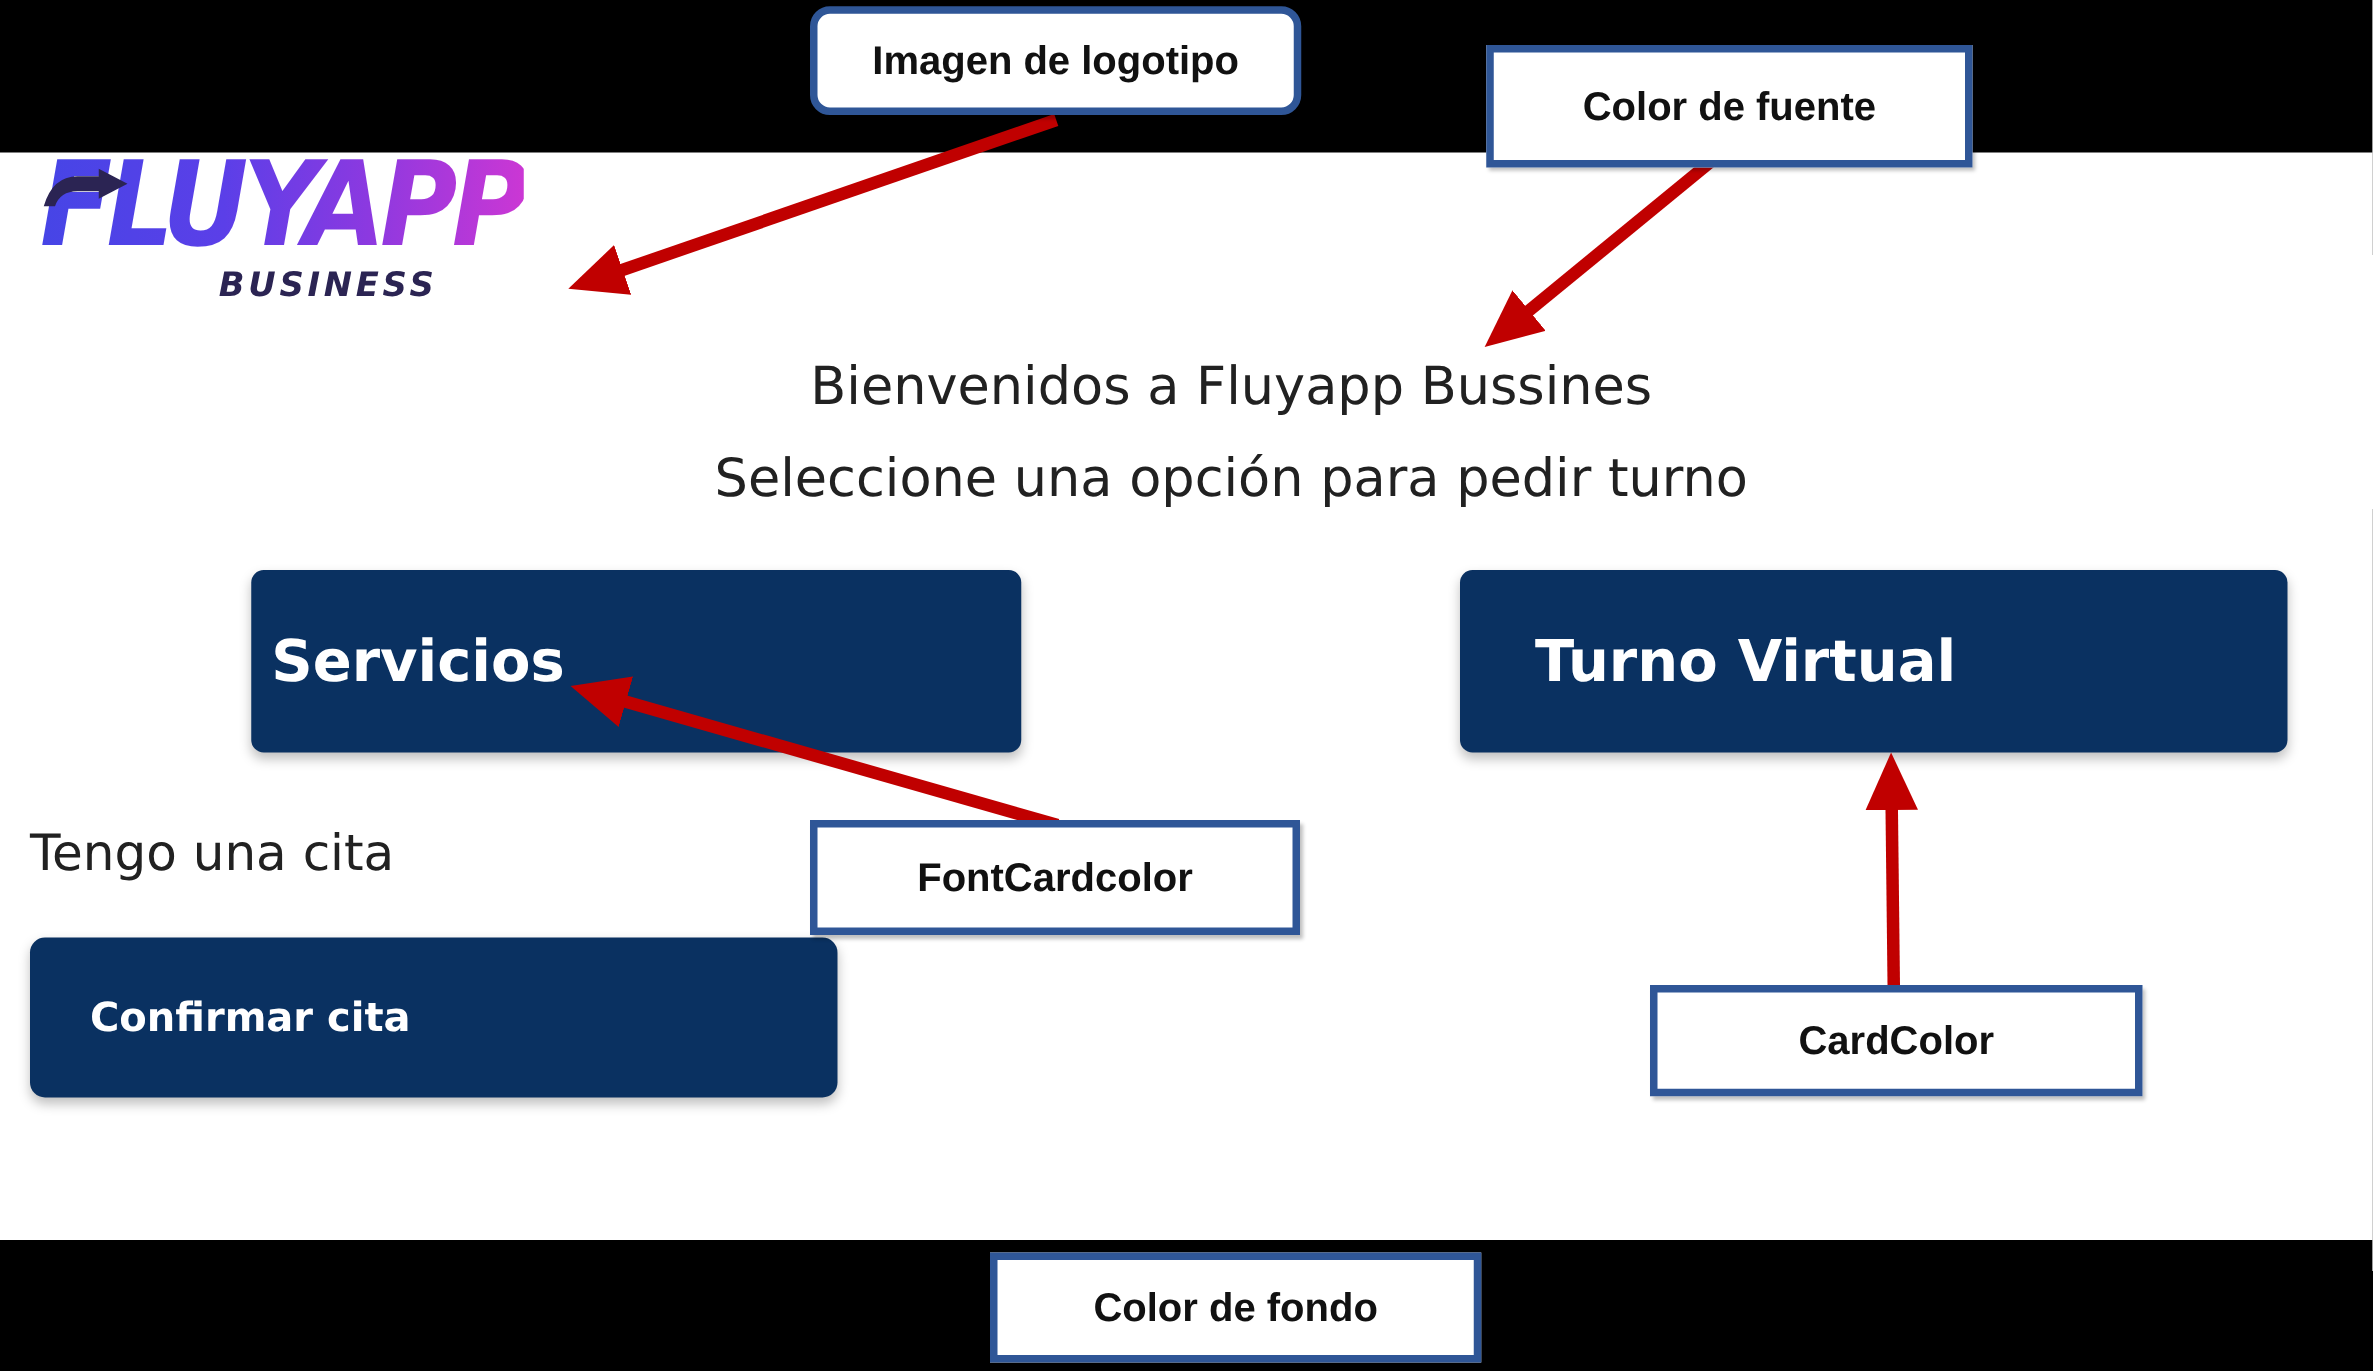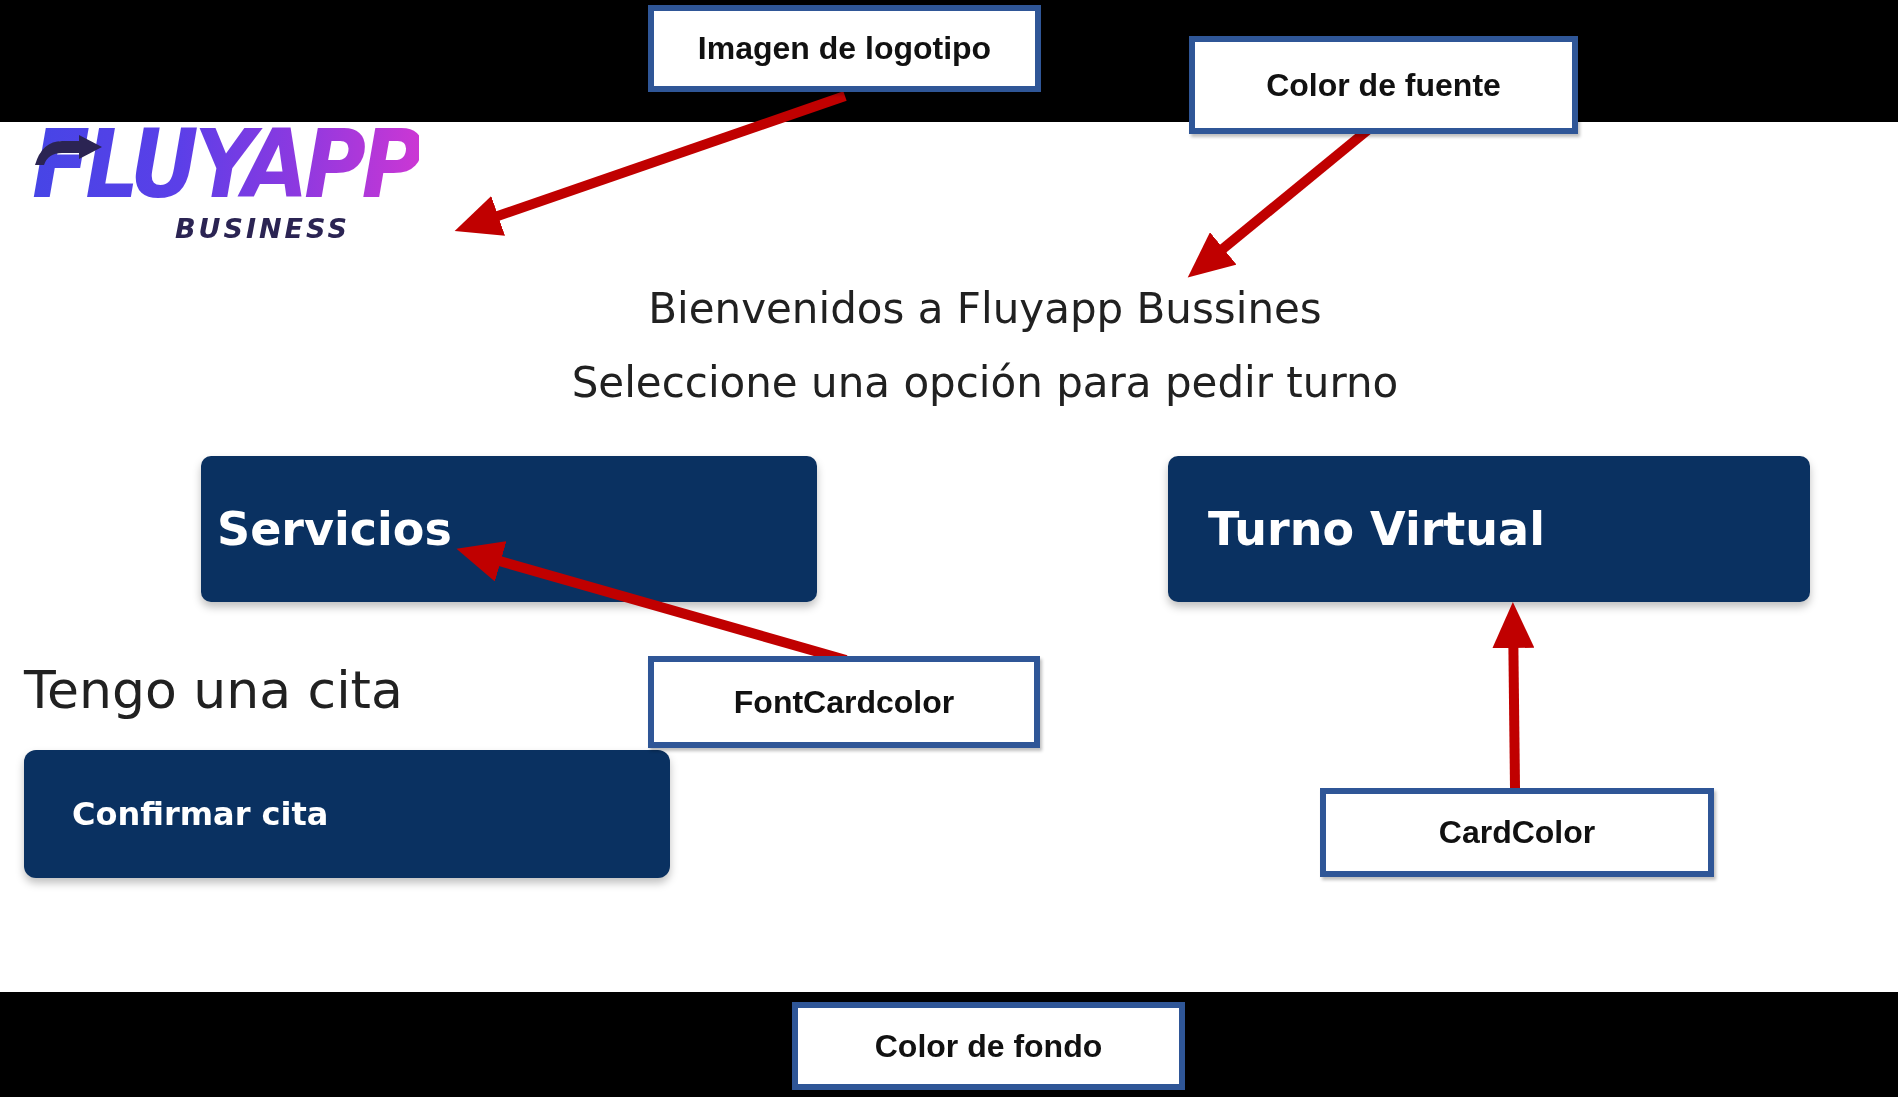--- a/index.html
+++ b/index.html
@@ -51,44 +51,44 @@
   #welcome-title{top:284px;font-size:42px;font-weight:500;}
   #welcome-subtitle{top:358px;font-size:42px;font-weight:500;}
 
   .app-card{
     position:absolute;height:146px;border-radius:10px;
     background:var(--card);box-shadow:0 5px 9px rgba(0,0,0,.25);
     display:flex;align-items:center;z-index:2;cursor:pointer;
     color:var(--card-font);font-weight:bold;font-size:46px;white-space:nowrap;
   }
   #card-servicios{left:201px;top:456px;width:600px;padding-left:16px;}
-  #card-turno{left:1168px;top:456px;width:602px;padding-left:40px;}
+  #card-turno{left:1168px;top:456px;width:602px;padding-left:60px;}
 
   #appointment-prompt{
-    position:absolute;left:24px;top:660px;font-size:52px;font-weight:500;
+    position:absolute;left:24px;top:660px;font-size:40px;font-weight:500;
     color:var(--font);z-index:2;white-space:nowrap;
   }
   #confirm-card{
     position:absolute;left:24px;top:750px;width:598px;height:128px;
     border-radius:12px;background:var(--card);box-shadow:0 5px 9px rgba(0,0,0,.25);
     display:flex;align-items:center;padding-left:48px;z-index:2;cursor:pointer;
     color:var(--card-font);font-weight:bold;font-size:32px;white-space:nowrap;
   }
 
   
   #arrow-layer{position:absolute;left:0;top:0;width:1898px;height:1097px;z-index:5;pointer-events:none;}
   .callout{
     position:absolute;background:var(--callout-bg);
     border:6px solid var(--callout-border);box-sizing:border-box;
     display:flex;align-items:center;justify-content:center;
     font-family:"Liberation Sans",sans-serif;font-weight:bold;font-size:32px;
     color:var(--callout-font);z-index:6;white-space:nowrap;
     box-shadow:2px 3px 3px rgba(0,0,0,.25);
   }
-  #callout-logo-image{left:648px;top:5px;width:393px;height:87px;}
+  #callout-logo-image{left:648px;top:5px;width:393px;height:87px;border-radius:16px;}
   #callout-font-color{left:1189px;top:36px;width:389px;height:98px;}
   #callout-font-card-color{left:648px;top:656px;width:392px;height:92px;}
   #callout-card-color{left:1320px;top:788px;width:394px;height:89px;}
   #callout-background-color{left:792px;top:1002px;width:393px;height:88px;}
 </style>
 </head>
 <body>
 
 <div class="canvas">
 

